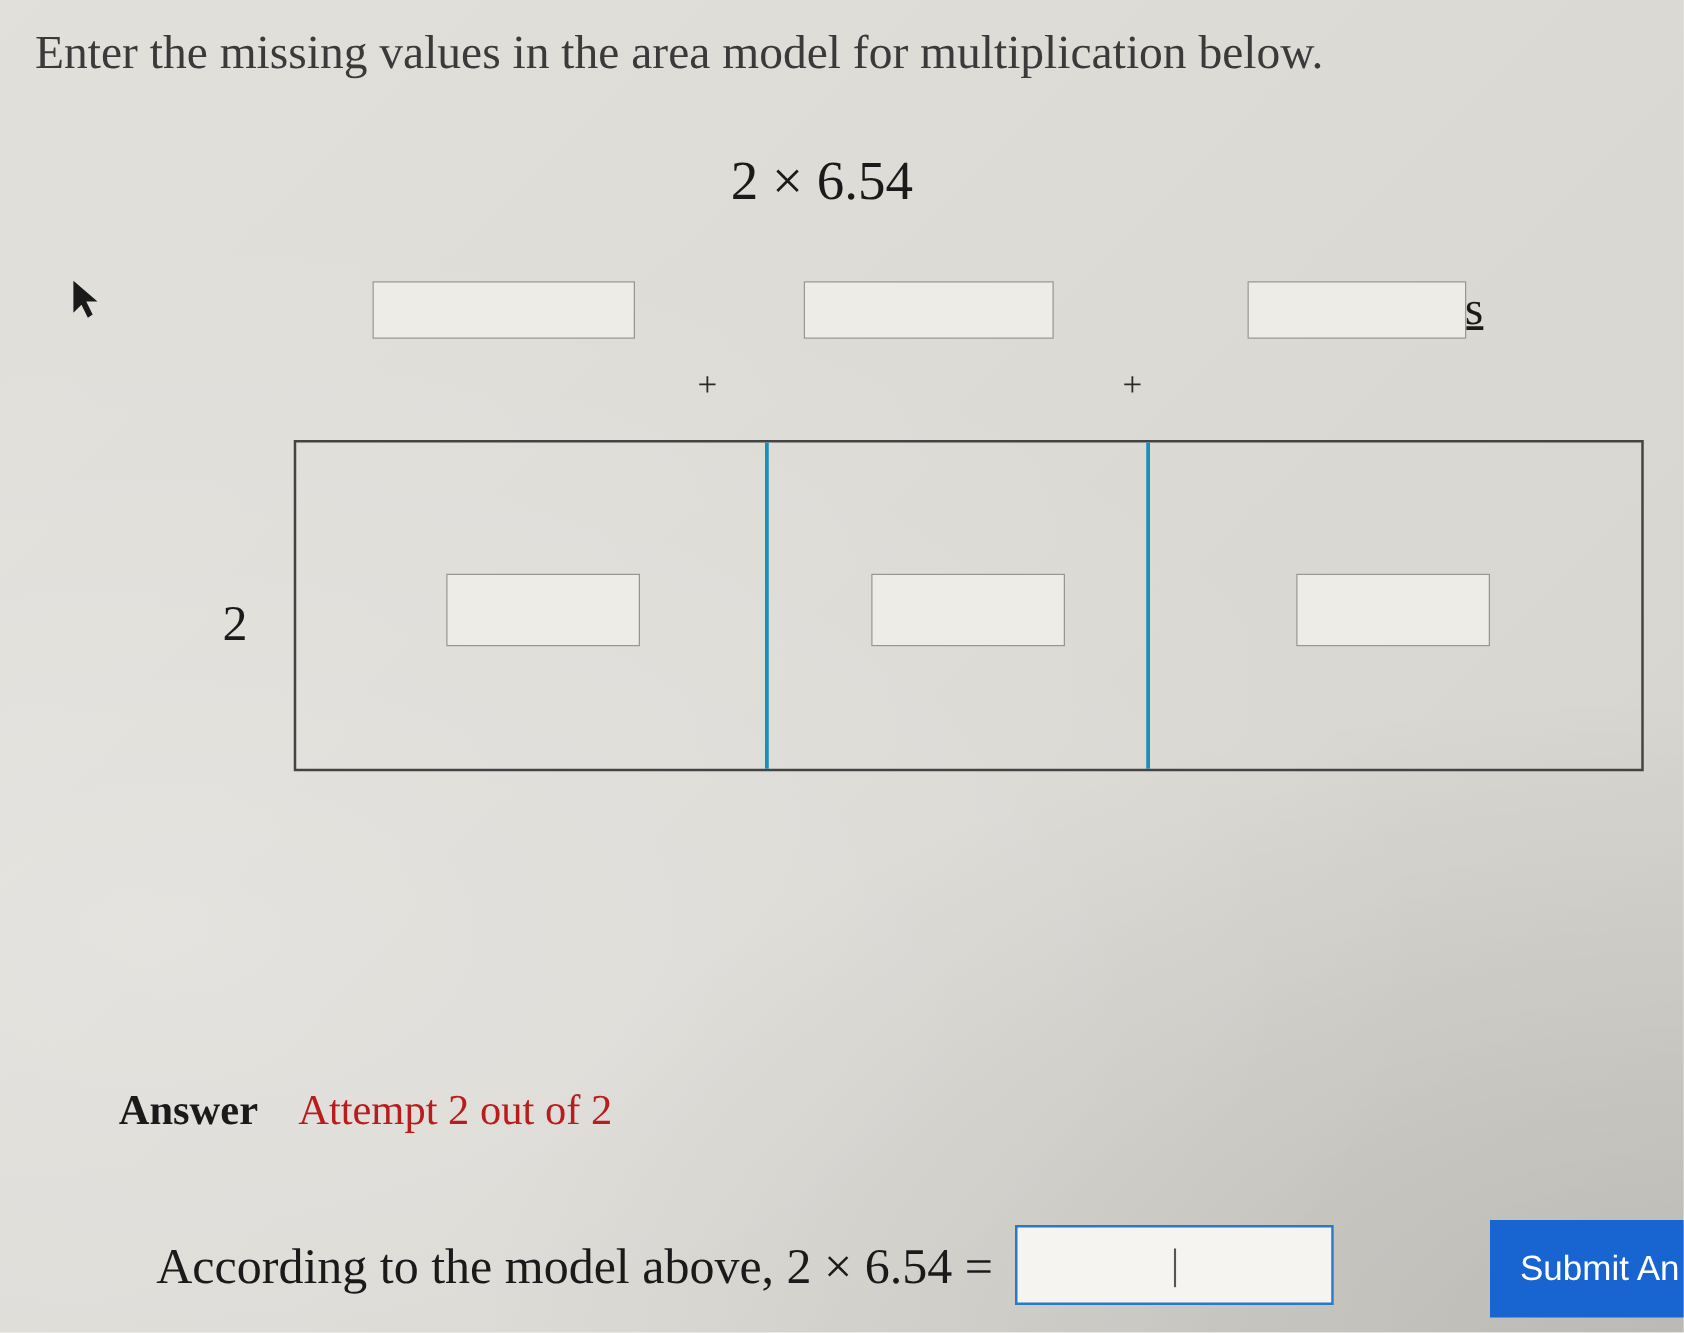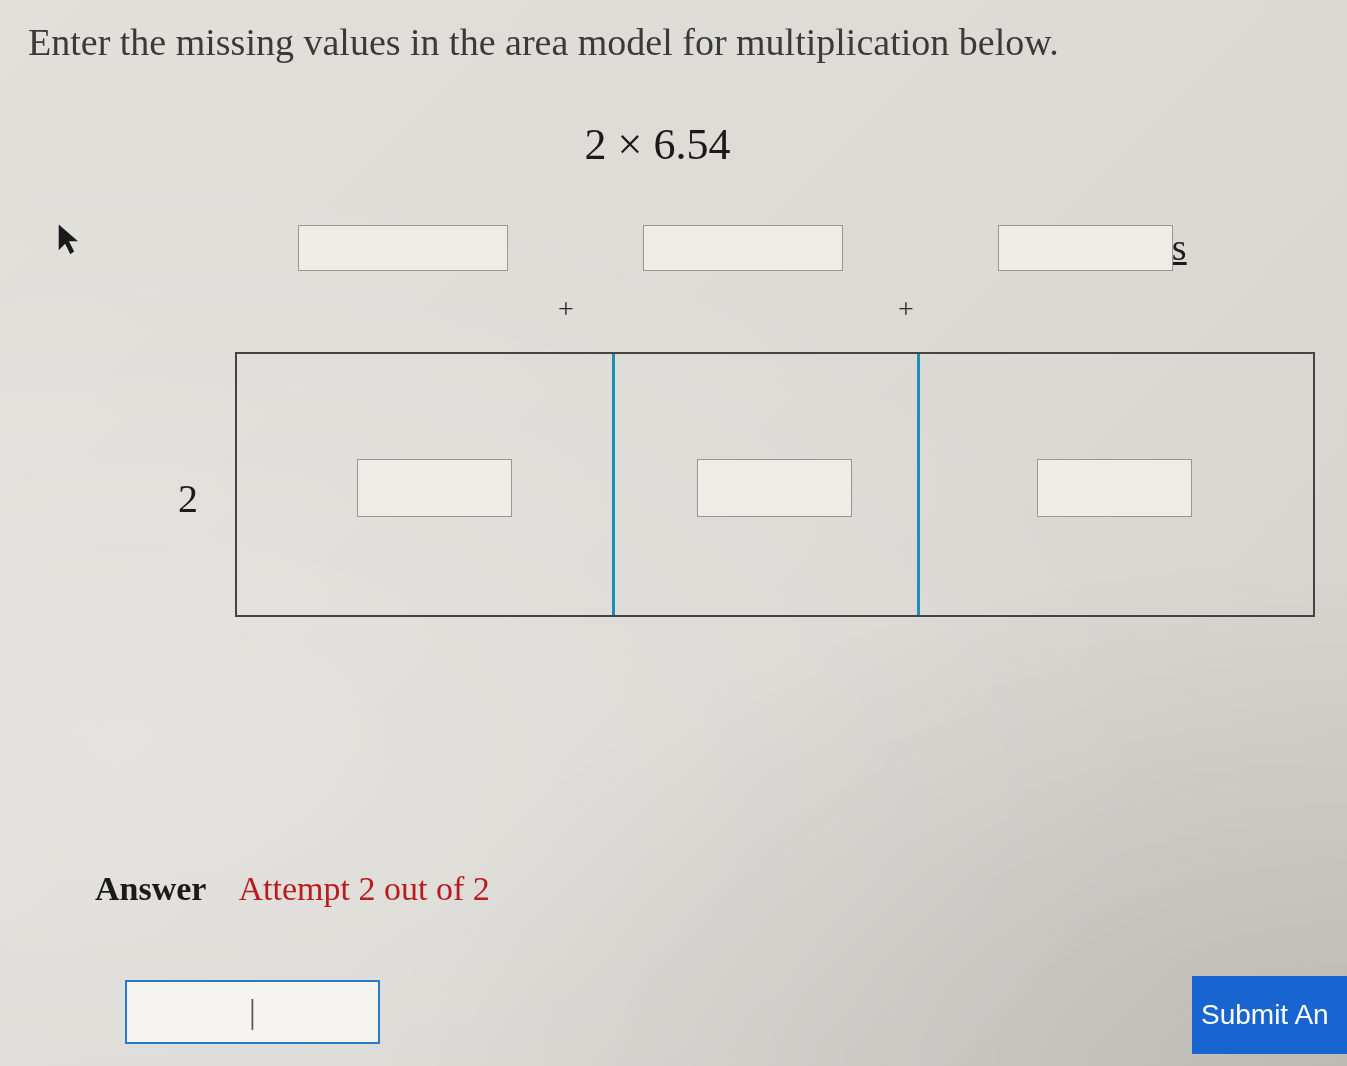--- a/index.html
+++ b/index.html
@@ -146,21 +146,21 @@
     top: 976px;
     height: 78px;
     width: 155px;
     background: #1864d1;
     color: #fff;
     font-family: Arial, sans-serif;
     font-size: 28px;
     display: flex;
     align-items: center;
     justify-content: flex-start;
-    padding-left: 9px;
+    padding-left: 24px;
     border: none;
   }
   
   .vignette {
     position: absolute;
     inset: 0;
     pointer-events: none;
     background: radial-gradient(ellipse 140% 100% at 10% 70%, rgba(255,255,255,0.2), transparent 55%),
                 radial-gradient(ellipse 120% 80% at 100% 100%, rgba(0,0,0,0.12), transparent 60%);
   }
@@ -205,16 +205,19 @@
 
 <div class="answer-area">
   <span class="answer-label">
     <span class="bold">Answer</span>
     &nbsp;&nbsp;
     <span class="attempt">Attempt 2 out of 2</span>
   </span>
 </div>
 
 <div class="final-row">
+  <span class="final-text">
+    <span>According to the model above, </span><span>2 × 6.54 =</span>
+  </span>
   <span class="final-input">|</span>
 </div>
 
 <button class="submit-btn">Submit An</button>
 
 </body></html>

